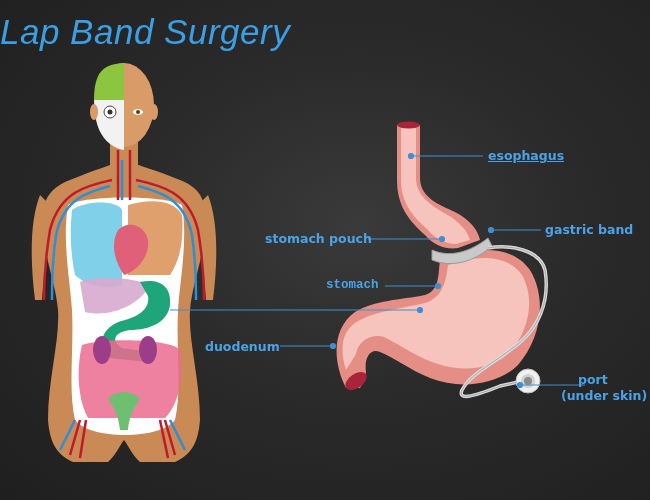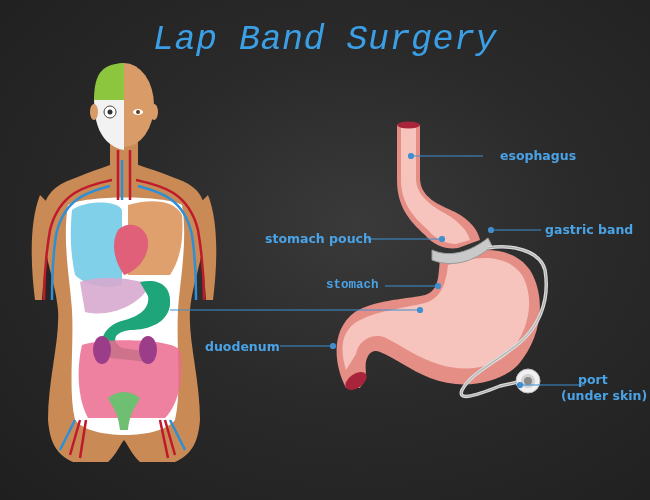--- a/index.html
+++ b/index.html
@@ -3,23 +3,23 @@
 <meta charset="utf-8">
 <style>
   html, body { margin:0; padding:0; }
   body { width:650px; height:500px; overflow:hidden; background:#222; }
   #stage {
     position:relative; width:650px; height:500px; overflow:hidden;
     background: radial-gradient(ellipse at 55% 45%, #3a3a3a 0%, #2a2a2a 45%, #1f1f1f 100%);
     font-family: "DejaVu Sans", sans-serif;
   }
   .title {
-    position:absolute; left:0; right:0; top:20px; text-align:center;
+    position:absolute; left:0; right:0; top:12px; 
     font-size:35px; font-style:italic; color:#3b9fe6; letter-spacing:0.5px;
-    font-family: Liberation Mono, monospace;
+    font-family: Liberation Sans, sans-serif;
   }
   svg.art { position:absolute; left:0; top:0; }
   .lbl {
     position:absolute; color:#4aa3e6; font-size:12.5px; font-weight:bold;
     font-family: "DejaVu Sans", sans-serif; white-space:nowrap; line-height:15px;
   }
 </style>
 </head>
 <body>
 
@@ -122,20 +122,20 @@
         <circle cx="438" cy="286" r="2.5"></circle>
       <line x1="170" y1="310" x2="420" y2="310"></line>
         <circle cx="420" cy="310" r="2.5"></circle>
       <line x1="280" y1="346" x2="333" y2="346"></line>
         <circle cx="333" cy="346" r="2.5"></circle>
       <line x1="520" y1="385" x2="585" y2="385"></line>
         <circle cx="520" cy="385" r="2.5"></circle>
     </g>
   </svg>
 
-  <div class="lbl" style="left:500px; top:148px;">esophagus</div>
+  <div class="lbl" style="left:488px; top:148px;text-decoration:underline;">esophagus</div>
   <div class="lbl" style="left:265px; top:231px;">stomach pouch</div>
   <div class="lbl" style="left:545px; top:222px;">gastric band</div>
   <div class="lbl" style="left:326px; top:278px;font-family:Liberation Mono, monospace;">stomach</div>
   <div class="lbl" style="left:205px; top:339px;">duodenum</div>
   <div class="lbl" style="left:578px; top:372px;">port</div>
   <div class="lbl" style="left:561px; top:388px;">(under skin)</div>
 </div>
 
 </body></html>

